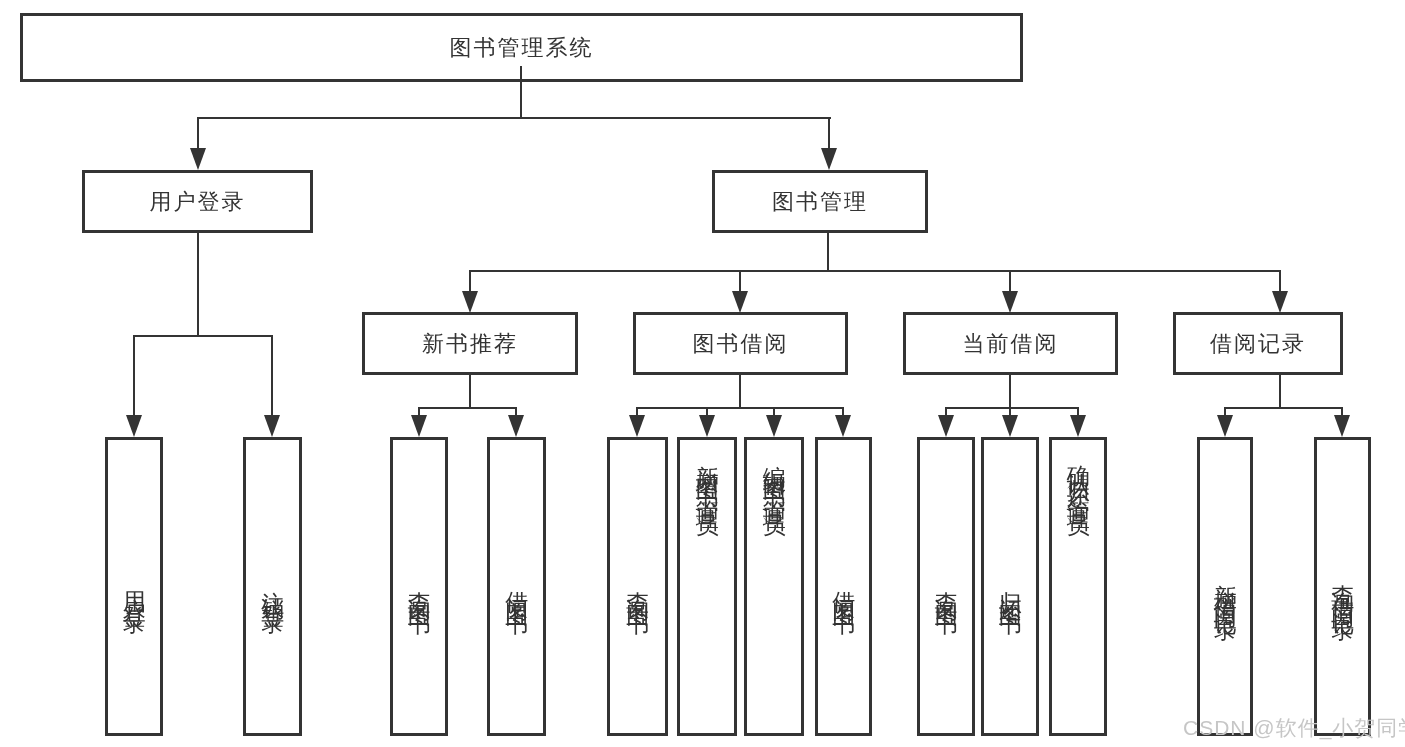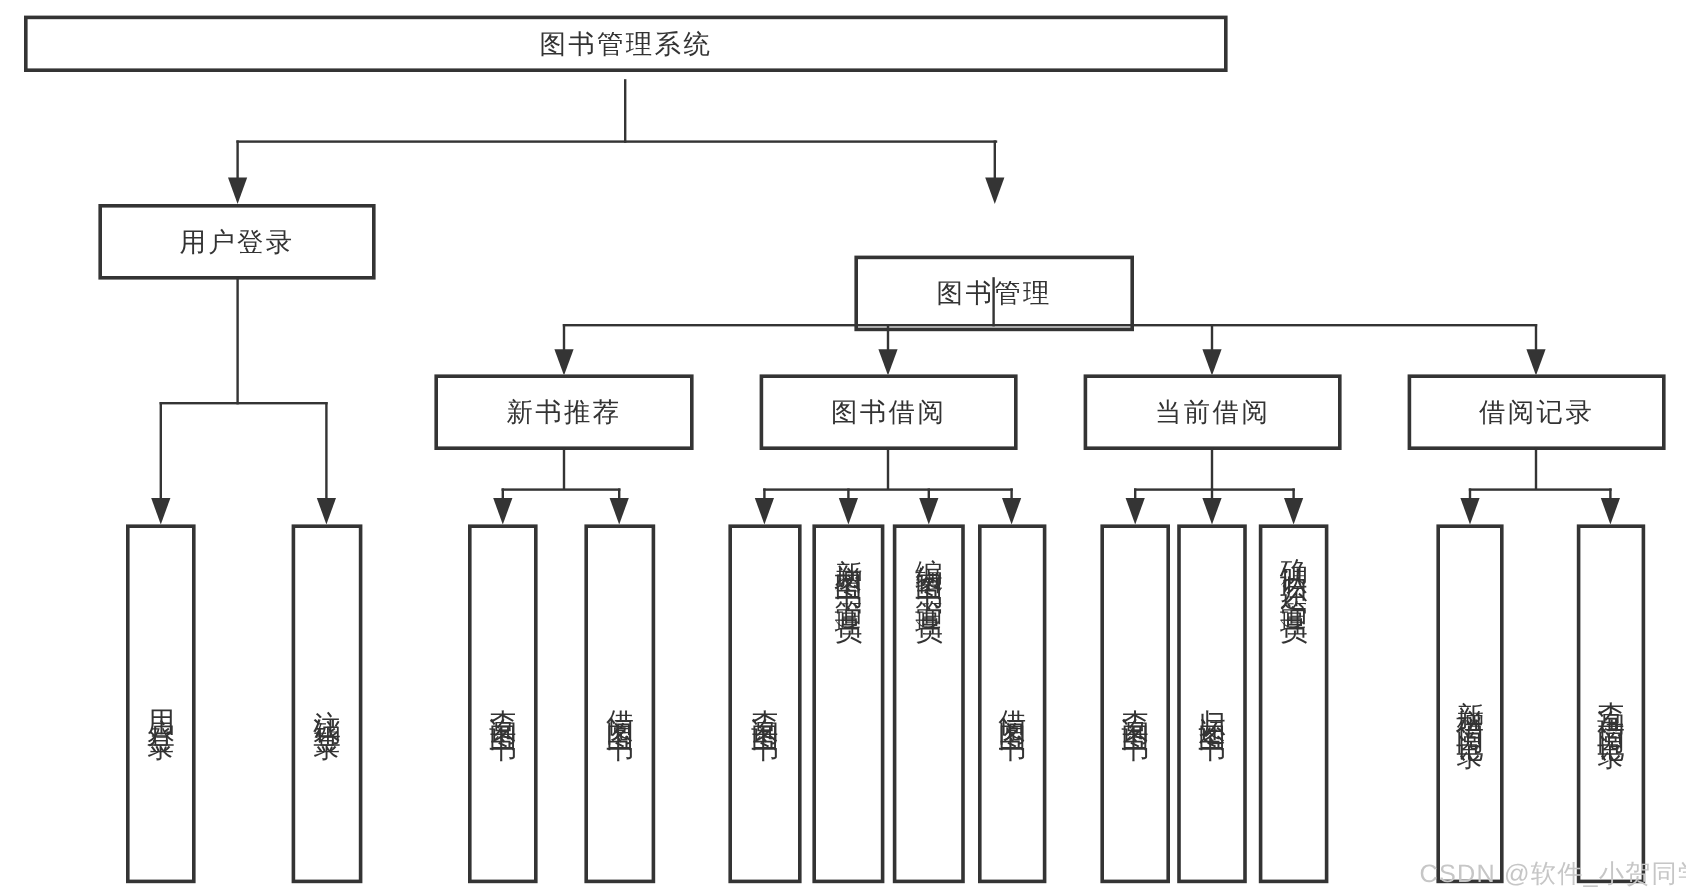--- a/index.html
+++ b/index.html
@@ -67,35 +67,35 @@
     color: #c6c6c6;
     letter-spacing: 1px;
     white-space: nowrap;
   }
 </style>
 </head>
 <body>
 
 <div id="canvas">
 
-  <div class="box" style="left:20px; top:13px; width:1003px; height:47px;">
+  <div class="box" style="left:20px; top:13px; width:1003px; height:69px;">
     <span class="hlabel">图书管理系统</span>
   </div>
 
   <div class="line" style="left:520px; top:66px; width:2px; height:53px;"></div>
   <div class="line" style="left:197px; top:117px; width:634px; height:2px;"></div>
   <div class="line" style="left:197px; top:117px; width:2px; height:33px;"></div>
   <div class="arrow" style="left:190px; top:148px;"></div>
   <div class="line" style="left:828px; top:117px; width:2px; height:33px;"></div>
   <div class="arrow" style="left:821px; top:148px;"></div>
 
   <div class="box" style="left:82px; top:170px; width:231px; height:63px;">
     <span class="hlabel">用户登录</span>
   </div>
-  <div class="box" style="left:712px; top:170px; width:233px; height:63px;margin-top:43px;">
+  <div class="box" style="left:712px; top:170px; width:216px; height:63px;">
     <span class="hlabel">图书管理</span>
   </div>
 
   <div class="line" style="left:197px; top:231px; width:2px; height:106px;"></div>
   <div class="line" style="left:133px; top:335px; width:140px; height:2px;"></div>
   <div class="line" style="left:133px; top:335px; width:2px; height:82px;"></div>
   <div class="arrow" style="left:126px; top:415px;"></div>
   <div class="line" style="left:271px; top:335px; width:2px; height:82px;"></div>
   <div class="arrow" style="left:264px; top:415px;"></div>
 
@@ -112,21 +112,21 @@
 
   <div class="box" style="left:633px; top:312px; width:215px; height:63px;">
     <span class="hlabel">图书借阅</span>
   </div>
   <div class="box" style="left:362px; top:312px; width:216px; height:63px;">
     <span class="hlabel">新书推荐</span>
   </div>
   <div class="box" style="left:903px; top:312px; width:215px; height:63px;text-align:right;">
     <span class="hlabel">当前借阅</span>
   </div>
-  <div class="box" style="left:1173px; top:312px; width:215px; height:63px;">
+  <div class="box" style="left:1173px; top:312px; width:170px; height:63px;">
     <span class="hlabel">借阅记录</span>
   </div>
 
   <div class="line" style="left:469px; top:373px; width:2px; height:35px;"></div>
   <div class="line" style="left:418px; top:407px; width:99px; height:2px;"></div>
   <div class="line" style="left:418px; top:407px; width:2px; height:10px;"></div>
   <div class="arrow" style="left:411px; top:415px;"></div>
   <div class="line" style="left:515px; top:407px; width:2px; height:10px;"></div>
   <div class="arrow" style="left:508px; top:415px;"></div>
 

